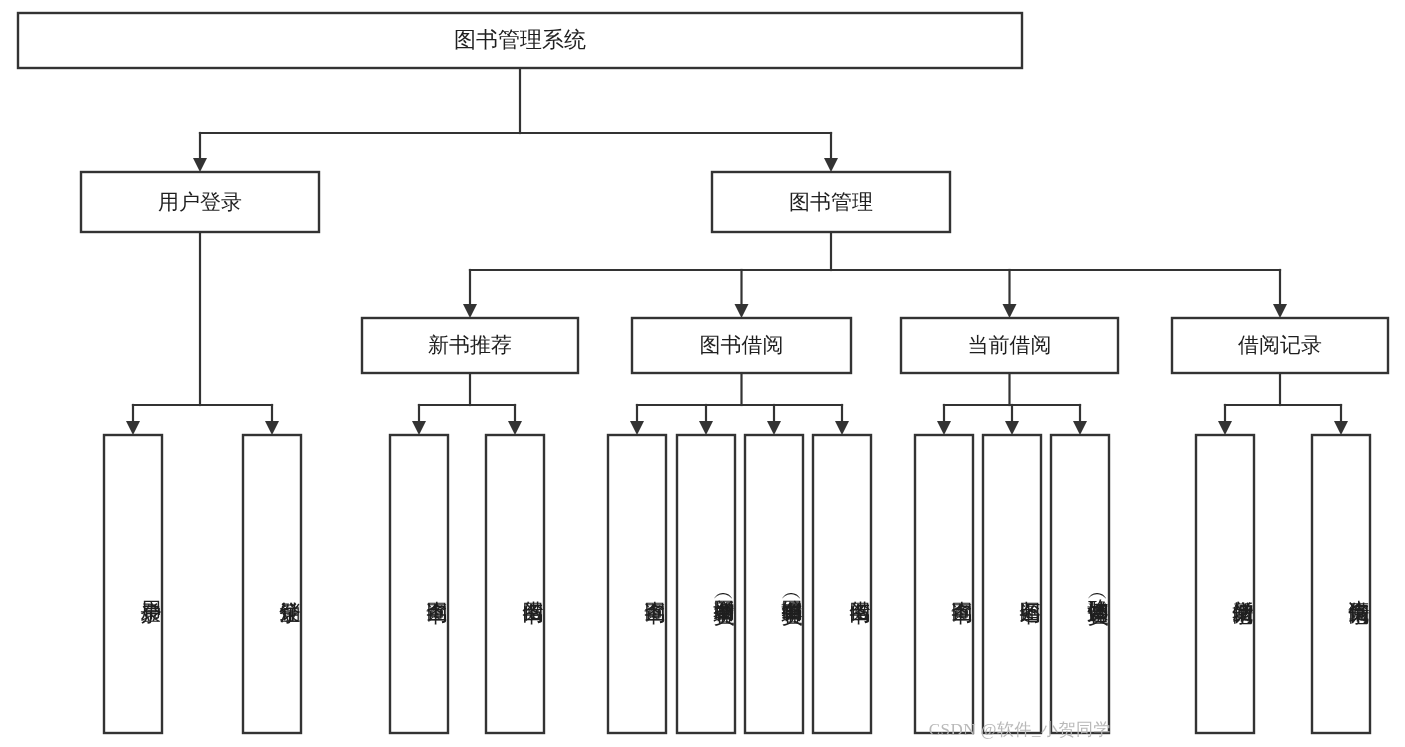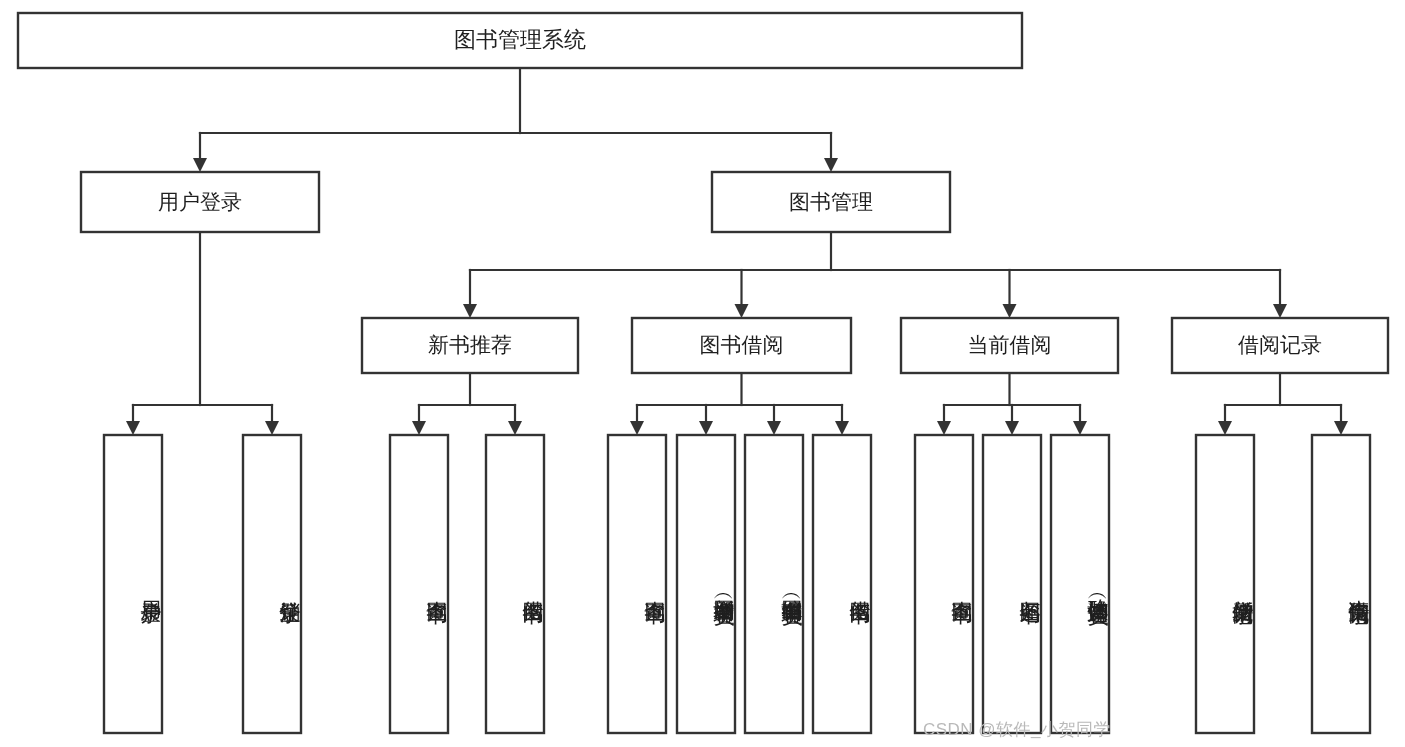--- a/index.html
+++ b/index.html
@@ -68,21 +68,21 @@
     line-height: 1.04;
     color: #1f1f1f;
     letter-spacing: 1px;
     white-space: nowrap;
     pointer-events: none;
   }
   #watermark {
     position: absolute;
     right: 12px;
     bottom: 6px;
-    font-family: Liberation Sans, sans-serif;
+    font-family: Liberation Serif, serif;
     font-size: 17px;
     color: #b9b9b9;
     letter-spacing: 0.5px;
     white-space: nowrap;
     margin-left: 33px;
   }
 </style>
 </head>
 <body>
 

